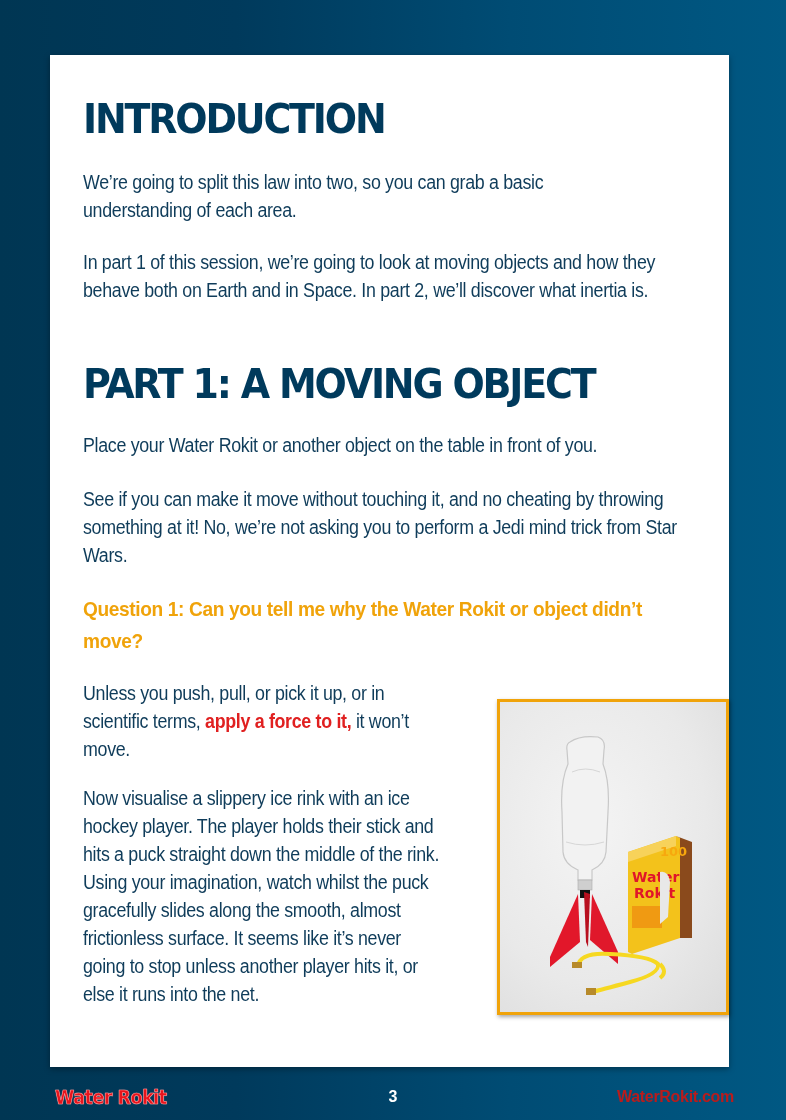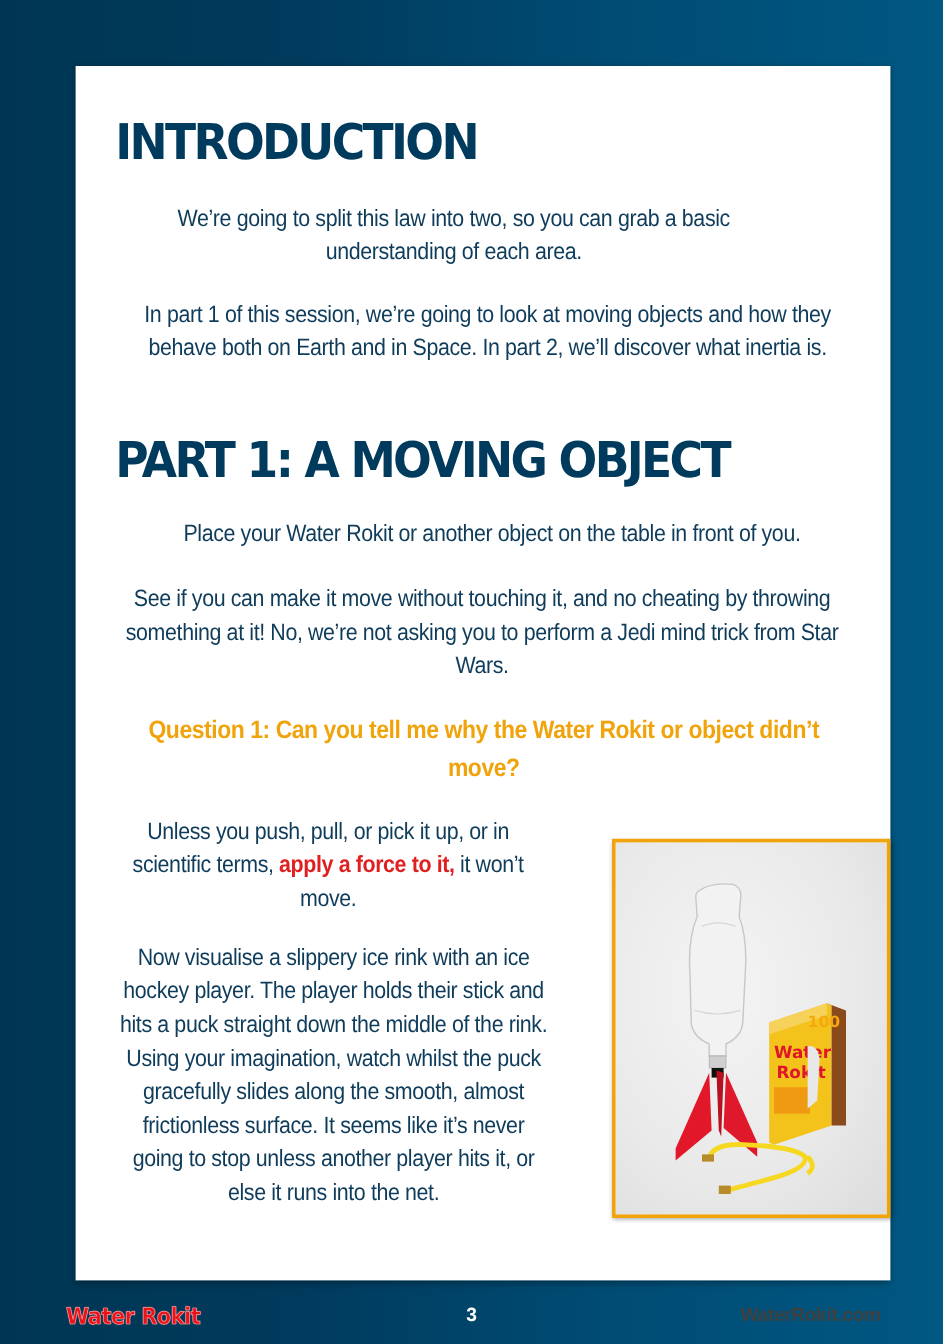--- a/index.html
+++ b/index.html
@@ -3,24 +3,23 @@
 <meta charset="utf-8">
 <style>
   html, body { margin: 0; padding: 0; }
   body {
     width: 786px; height: 1120px; overflow: hidden;
     background: linear-gradient(90deg, #003653 0%, #003a5c 30%, #004c74 65%, #005883 100%);
     font-family: "Liberation Sans", sans-serif;
     position: relative;
   }
   .page {
-    position: absolute; left: 63px; top: 55px; width: 679px; height: 1012px;
+    position: absolute; left: 50px; top: 55px; width: 679px; height: 1012px;
     background: #ffffff;
     box-shadow: 0 2px 6px rgba(0,0,0,0.35);
-    text-align: center;
   }
   .content { position: absolute; left: 33px; top: 0; width: 620px; }
   h1 {
     margin: 0; position: absolute; left: 0;
     font-family: "DejaVu Sans", sans-serif;
     font-weight: bold; color: #003a5c;
     font-size: 38px; letter-spacing: -2.2px;
     text-transform: uppercase;
     transform: scaleY(1.08); transform-origin: left top;
     white-space: nowrap;
@@ -52,21 +51,21 @@
     -webkit-text-stroke: 0.6px #ff8a8a;
     text-shadow: 0 0 1px #fff;
     transform: scaleX(0.92); transform-origin: left top;
   }
   .footer-page {
     position: absolute; left: 0; width: 786px; top: 1088px; text-align: center;
     color: #ffffff; font-weight: bold; font-size: 16px;
   }
   .footer-url {
     position: absolute; right: 52px; top: 1088px;
-    color: #404040; font-weight: bold; font-size: 16px; letter-spacing: -0.3px;
+    color: #b91c1c; font-weight: bold; font-size: 16px; letter-spacing: -0.3px;
   }
 </style>
 </head>
 <body>
 
 <div class="page">
   <div class="content">
     <h1 style="top:40px;">Introduction</h1>
     <p class="narrow" style="top:113px; width:620px;"><span>We’re going to split this law into two, so you can grab a basic understanding of each area.</span></p>
     <p class="narrow" style="top:193px; width:682px;"><span>In part 1 of this session, we’re going to look at moving objects and how they behave both on Earth and in Space. In part 2, we’ll discover what inertia is.</span></p>

